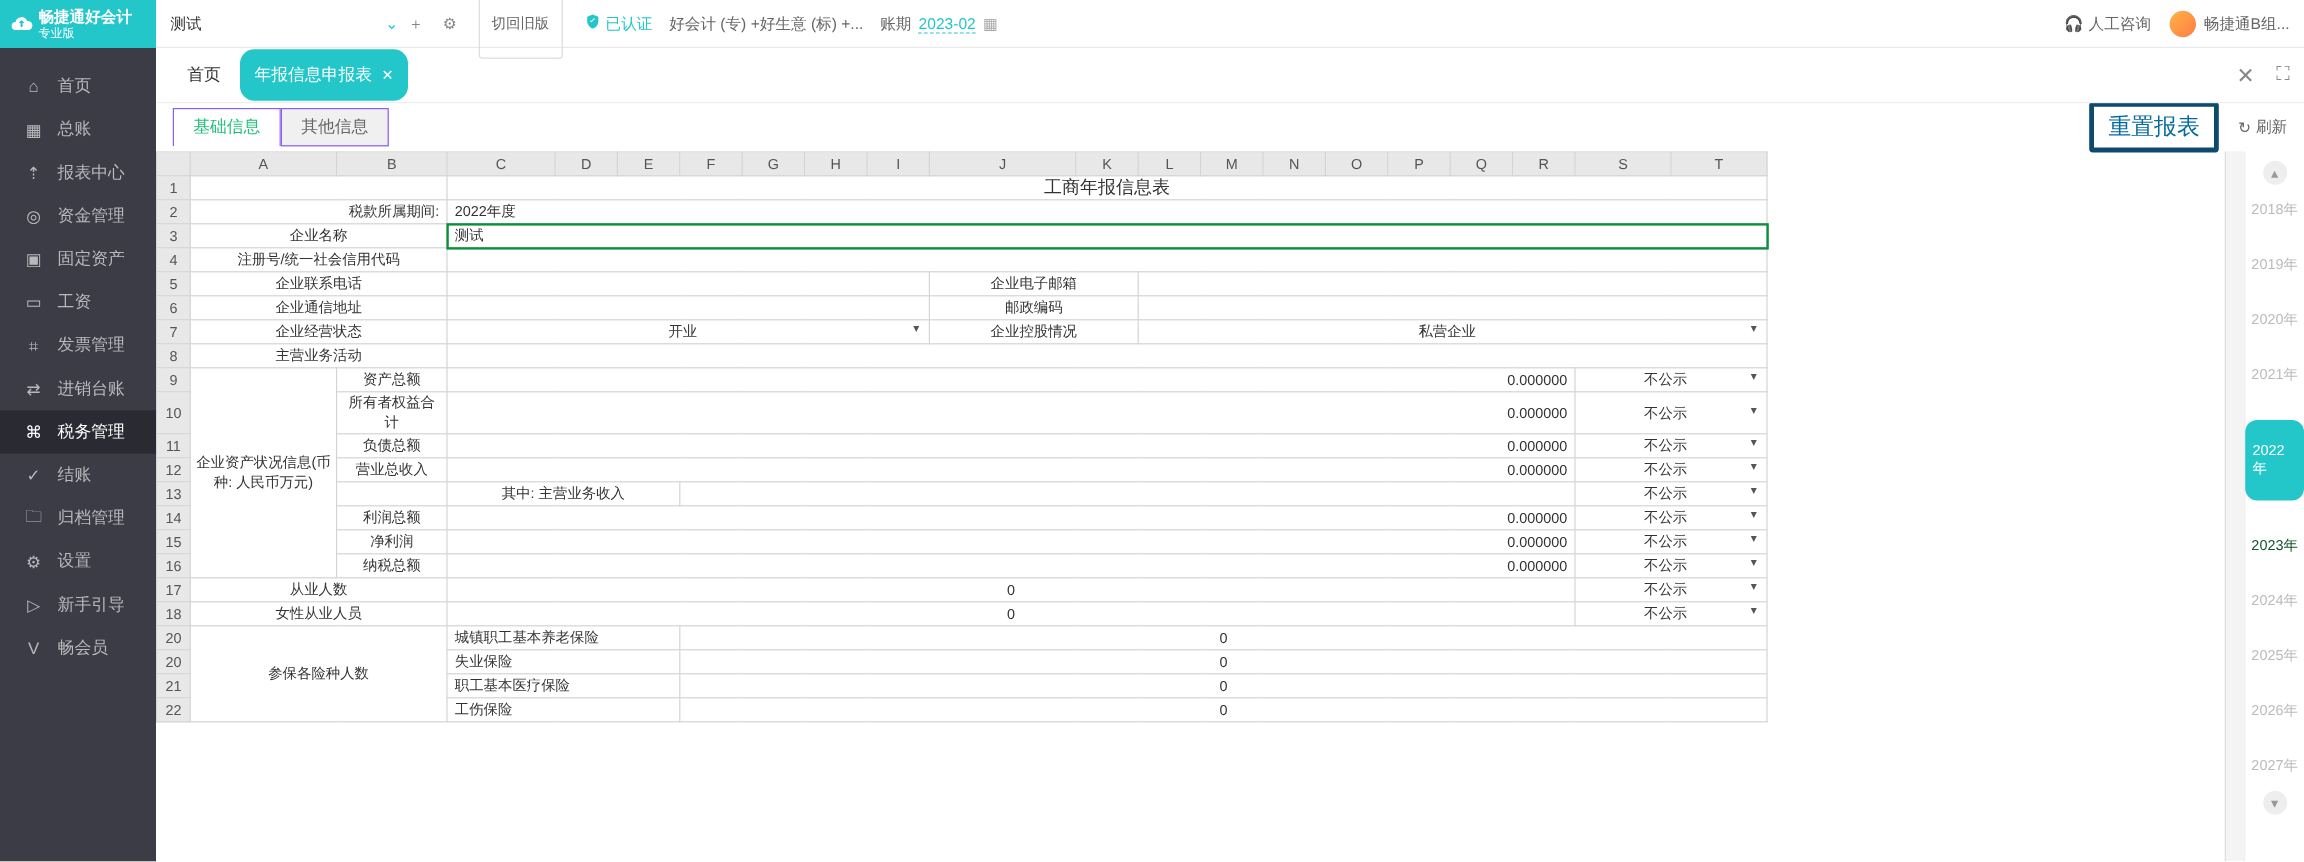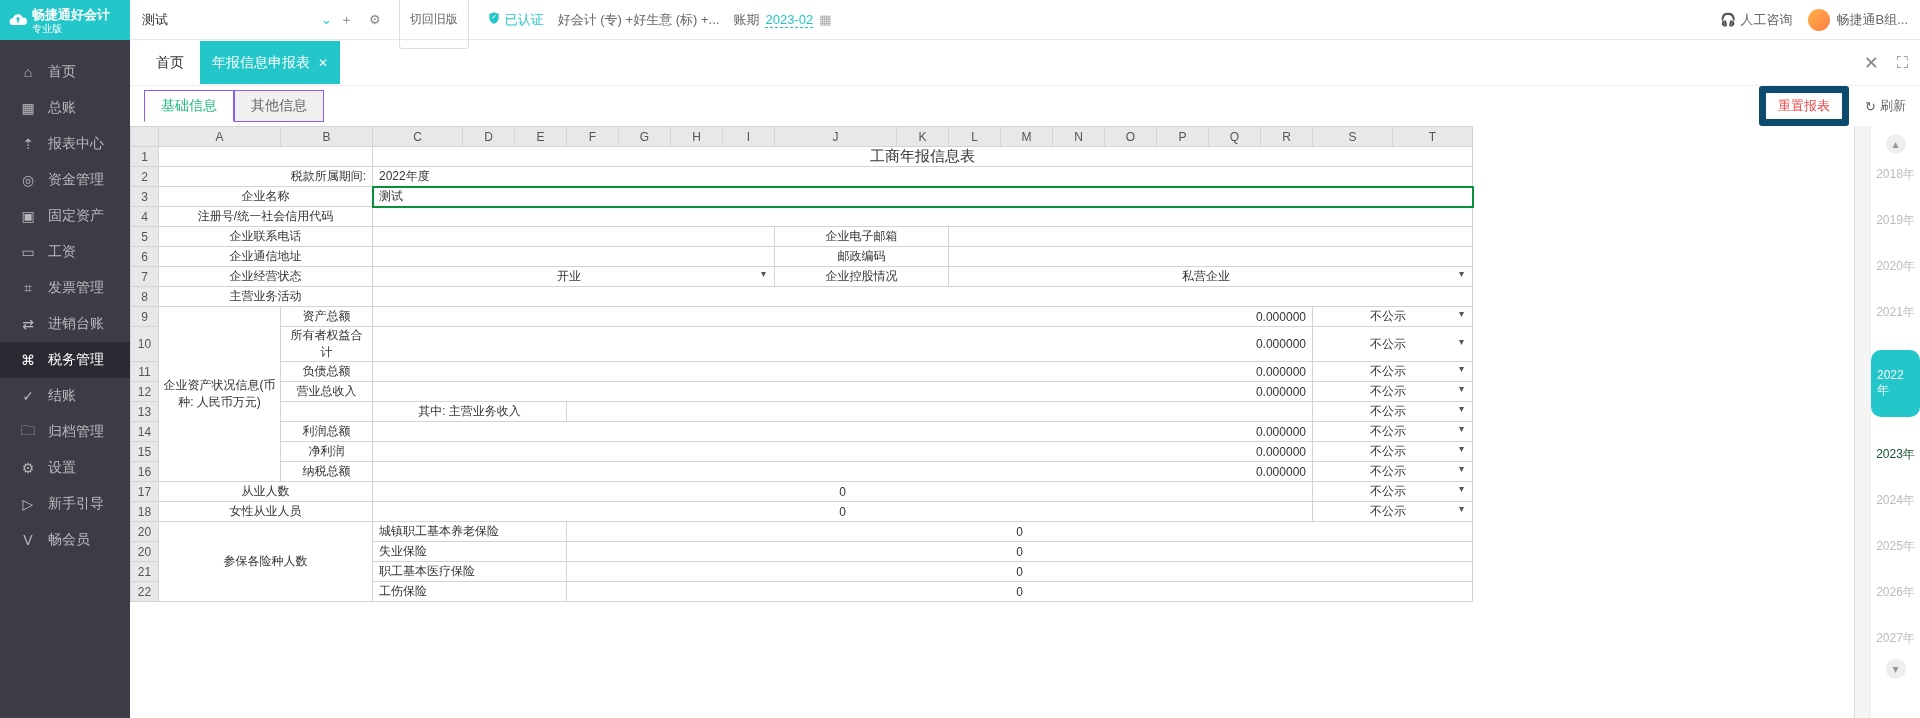--- a/index.html
+++ b/index.html
@@ -30,32 +30,32 @@
 .period-lbl{margin-left:14px;color:#666}
 .period-val{margin-left:6px;color:#23c7ca;border-bottom:1px dashed #23c7ca}
 .tb-right{margin-left:auto;display:flex;align-items:center}
 .support{display:flex;align-items:center;color:#666;margin-right:16px;cursor:pointer}
 .avatar{width:22px;height:22px;border-radius:50%;background:linear-gradient(135deg,#ffb347,#ff7b47);margin-right:6px}
 .uname{color:#666;max-width:80px;overflow:hidden;text-overflow:ellipsis;white-space:nowrap}
 
 
 .tabs-row{height:46px;display:flex;align-items:center;padding-left:10px;position:relative;border-bottom:1px solid #eee}
 .tab-home{padding:0 16px;font-size:14px;color:#333;cursor:pointer}
-.tab-active{height:43px;background:#23c7ca;color:#fff;display:flex;align-items:center;padding:0 12px;font-size:14px;cursor:pointer;border-radius:0}
+.tab-active{height:43px;background:#23c7ca;color:#fff;display:flex;align-items:center;padding:0 12px;font-size:14px;cursor:pointer;border-radius:12px}
 .tab-close{margin-left:8px;font-size:12px}
 .tab-x-right{margin-left:auto;padding:0 18px;color:#888;font-size:18px;cursor:pointer}
 .expand-ic{color:#888;cursor:pointer;padding-right:12px}
 
 
 .subrow{display:flex;align-items:center;height:40px;padding:0 14px}
 .subtabs{display:flex}
 .subtab{padding:6px 16px;font-size:14px;cursor:pointer;color:#666;background:#f0f0f0;border:1px solid #8b5cf6}
 .subtab.on{color:#1fbf77;background:#fff;border-bottom-color:#fff}
 .sub-right{margin-left:auto;display:flex;align-items:center;gap:16px}
-.reset-btn{border:7px solid #0c4a6e;color:#ef4444;padding:4px 12px;border-radius:3px;cursor:pointer;font-size:13px}
+.reset-btn{border:4px solid #0c4a6e;color:#0369a1;padding:4px 12px;border-radius:3px;cursor:pointer;font-size:19px}
 .refresh-btn{color:#666;cursor:pointer;font-size:13px;display:flex;align-items:center;gap:4px}
 
 
 .sheet-wrap{flex:1;display:flex;overflow:hidden}
 .sheet-inner{flex:1;overflow:auto;position:relative}
 .sheet{border-collapse:collapse;font-size:12px;color:#333;table-layout:fixed}
 .sheet th,.sheet td{border:1px solid #d4d4d4;height:20px;padding:0 4px;text-align:center;vertical-align:middle;background:#fff}
 .sheet thead th{background:#e8e8e8;font-weight:normal;color:#555}
 .rowhdr{background:#e8e8e8!important;width:28px;color:#555}
 .sel-cell{outline:2px solid #0a8f3c;outline-offset:-1px;text-align:left!important;padding-left:6px!important}

